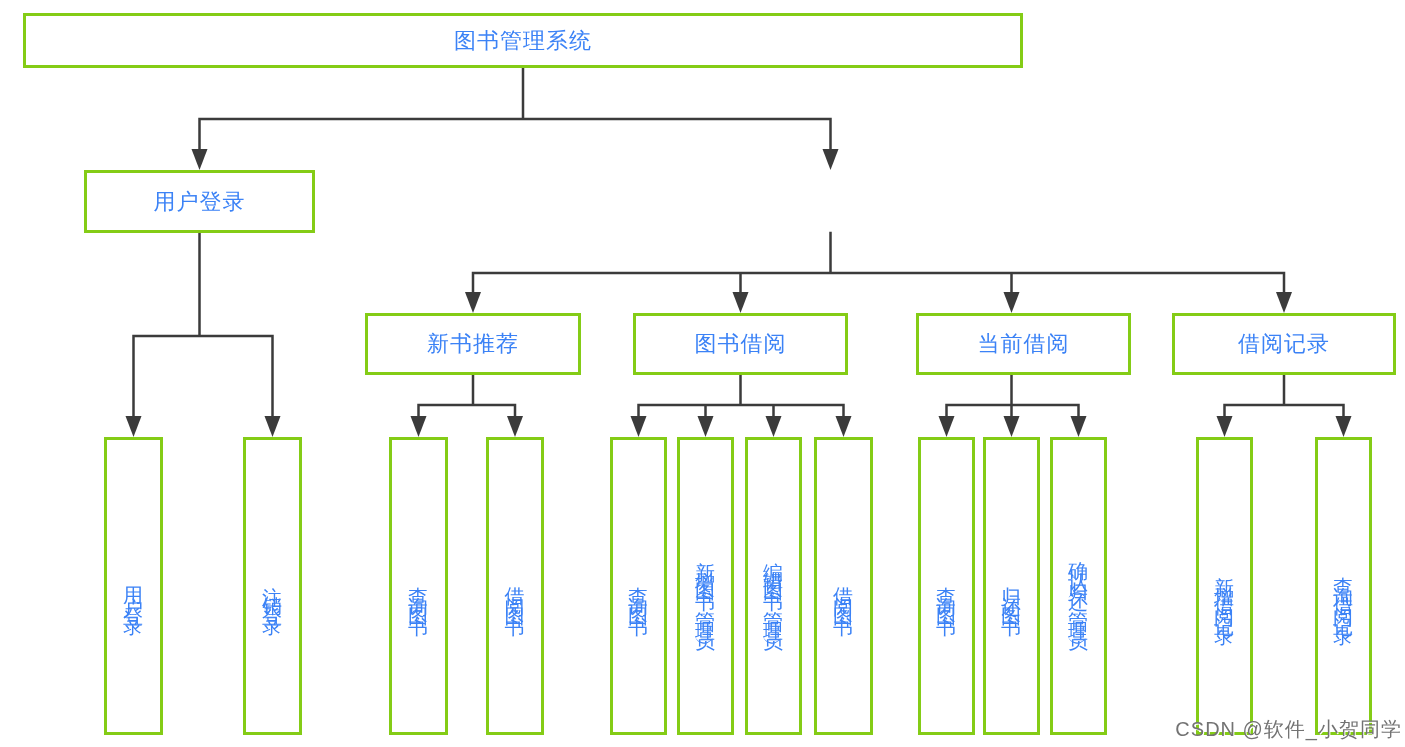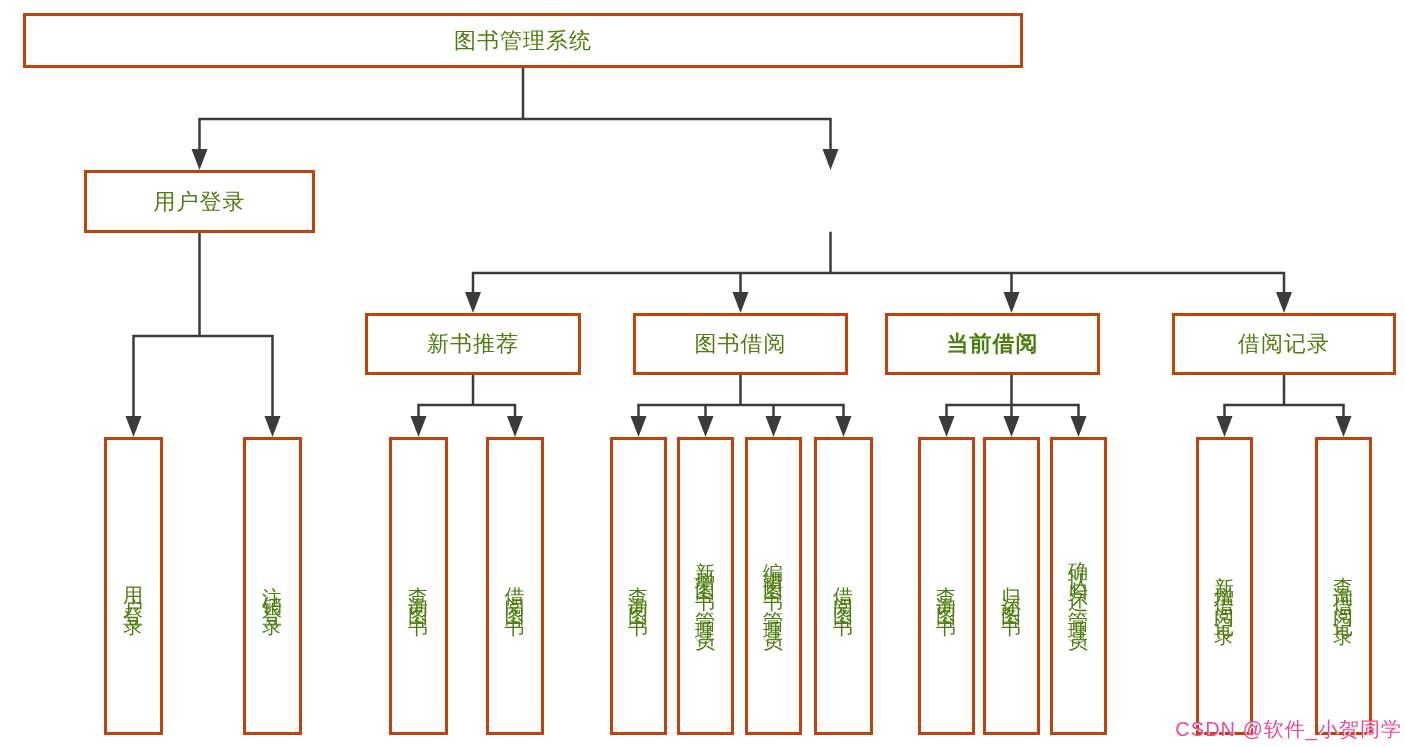--- a/index.html
+++ b/index.html
@@ -15,44 +15,44 @@
     position: absolute;
     left: 0; top: 0;
     width: 1405px; height: 747px;
     z-index: 1;
   }
   .connectors path { stroke: #3b3b3b; stroke-width: 2.5; fill: none; stroke-linecap: square; }
   .connectors polygon { fill: #3b3b3b; stroke: none; }
   .box {
     position: absolute;
     box-sizing: border-box;
-    border: 3px solid #c2410c;
+    border: 3px solid #84cc16;
     background: #ffffff;
     display: flex;
     align-items: center;
     justify-content: center;
-    color: #4d7c0f;
+    color: #3b82f6;
     z-index: 2;
     text-align: center;
   }
   .box.h { font-size: 22px; letter-spacing: 1px; }
   .box.v {
     writing-mode: vertical-rl;
     text-orientation: mixed;
     font-size: 20px;
     letter-spacing: 10px;
     line-height: 1;
     padding-top: 10px; 
   }
   .watermark {
     position: absolute;
     right: 3px;
     bottom: 4px;
     font-size: 20px;
-    color: #ec4899;
+    color: #737373;
     letter-spacing: 1px;
     z-index: 3;
     text-shadow: 1px 1px 0 #ffffff;
     white-space: nowrap;
   }
 </style>
 </head>
 <body>
 
 <div class="canvas">
@@ -86,21 +86,21 @@
     <polygon points="1216.5,416 1232.5,416 1224.5,437"></polygon>
     <polygon points="1335.5,416 1351.5,416 1343.5,437"></polygon>
   </svg>
 
   <div class="box h" style="left:23px; top:13px; width:1000px; height:55px;">图书管理系统</div>
 
   <div class="box h" style="left:84px; top:170px; width:231px; height:63px;">用户登录</div>
 
   <div class="box h" style="left:633px; top:313px; width:215px; height:62px;">图书借阅</div>
   <div class="box h" style="left:365px; top:313px; width:216px; height:62px;">新书推荐</div>
-  <div class="box h" style="left:885px; top:313px; width:215px; height:62px;font-weight:bold;">当前借阅</div>
+  <div class="box h" style="left:916px; top:313px; width:215px; height:62px;">当前借阅</div>
   <div class="box h" style="left:1172px; top:313px; width:224px; height:62px;text-align:right;">借阅记录</div>
 
   <div class="box v" style="left:104px; top:437px; width:59px; height:298px;">用户登录</div>
   <div class="box v" style="left:243px; top:437px; width:59px; height:298px;">注销登录</div>
 
   <div class="box v" style="left:389px; top:437px; width:59px; height:298px;">查询图书</div>
   <div class="box v" style="left:486px; top:437px; width:58px; height:298px;">借阅图书</div>
 
   <div class="box v" style="left:610px; top:437px; width:57px; height:298px;">查询图书</div>
   <div class="box v" style="left:677px; top:437px; width:57px; height:298px;">新增图书（管理员）</div>

